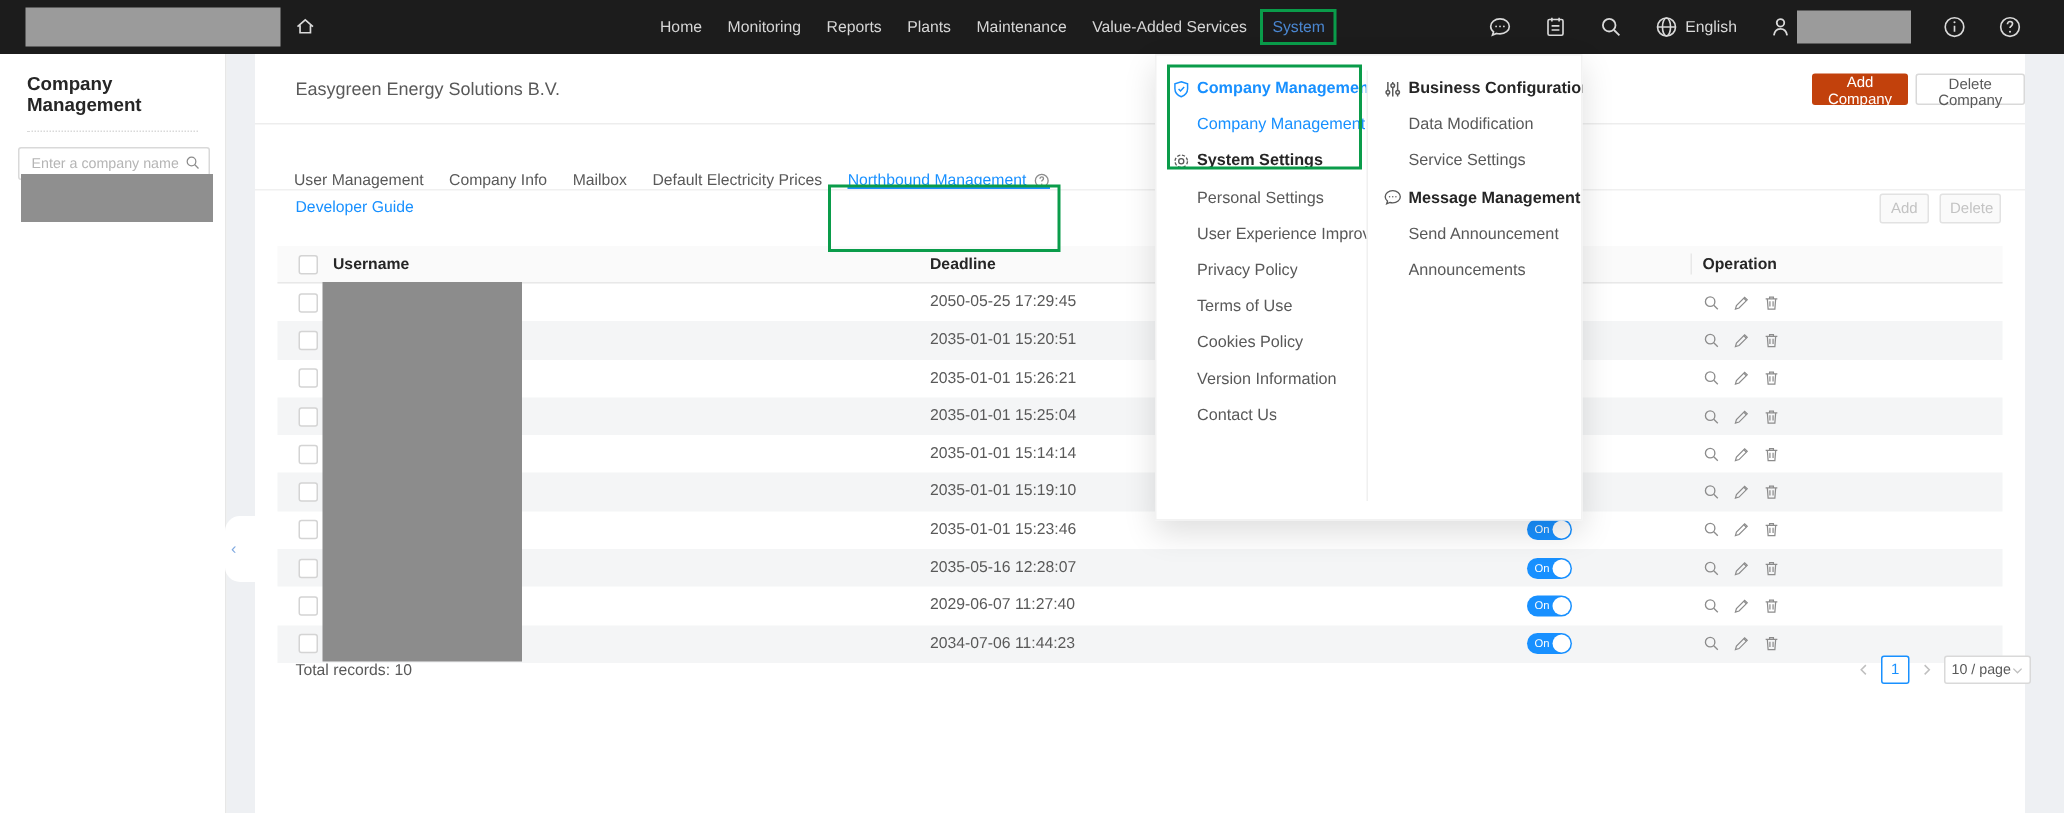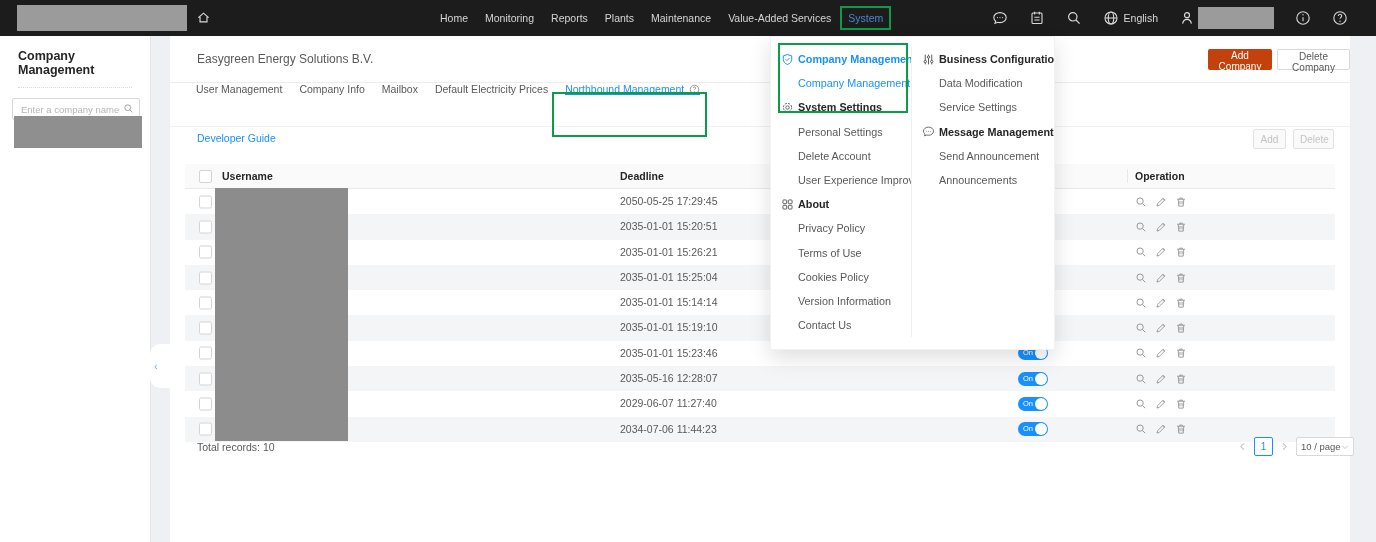--- a/index.html
+++ b/index.html
@@ -34,21 +34,21 @@
   .collapse-handle span{color:#7fa9e0;font-size:11px;padding-left:4px;}
   
   .card{position:absolute;left:170px;top:36px;width:1180px;height:506px;background:#fff;z-index:1;}
   .card-header{position:relative;height:46px;border-bottom:1px solid #ededed;}
   .company-name{position:absolute;left:27px;top:0;line-height:46px;font-size:12px;color:#595959;}
   .btn-primary{position:absolute;left:1038px;top:13px;width:64px;height:21px;background:#c2410c;color:#fff;border:none;
       border-radius:2px;font-size:10px;font-family:"Liberation Sans",sans-serif;cursor:pointer;}
   .btn-default{position:absolute;left:1107px;top:13px;width:73px;height:21px;background:#fff;color:#595959;
       border:1px solid #d9d9d9;border-radius:2px;font-size:10px;font-family:"Liberation Sans",sans-serif;cursor:pointer;}
   
-  .tabs{position:relative;height:43px;border-bottom:1px solid #f0f0f0;display:flex;align-items:flex-start;gap:17px;padding-left:26px;}
+  .tabs{position:relative;height:43px;border-bottom:1px solid #f0f0f0;display:flex;align-items:flex-end;gap:17px;padding-left:26px;}
   .tab{display:flex;align-items:center;gap:5px;font-size:10.5px;color:#595959;position:relative;cursor:pointer;white-space:nowrap;}
   .tab.active{color:#1890ff;}
   .tab.active::after{content:'';position:absolute;left:0;right:0;bottom:0;height:2px;background:#1890ff;}
   .tab-help{display:none;width:11px;height:11px;color:#8c8c8c;}
   .tab-help.show{display:inline-block;}
   .tab-anno{display:none;}
   .tab-anno.show{display:block;position:absolute;left:-13px;right:-7px;top:9px;height:41px;border:2px solid #0a9c4a;
       pointer-events:none;z-index:5;}
   .dev-guide{position:absolute;left:27px;top:96px;font-size:10.5px;color:#1890ff;cursor:pointer;}
   .btn-add{position:absolute;left:1083px;top:93px;width:33px;height:20px;}
@@ -593,43 +593,26 @@
             </span>
           </span>
           <span class="menu-label">System Settings</span>
         </div>
 
         <div class="menu-row">
           <span class="menu-icon"></span>
           <span class="menu-label">Personal Settings</span>
         </div>
 
-        <div class="menu-row">
-          <span class="menu-icon"></span>
-          <span class="menu-label">Delete Account</span>
-        </div>
 
         <div class="menu-row">
           <span class="menu-icon"></span>
           <span class="menu-label">User Experience Improv...</span>
         </div>
 
-        <div class="menu-row header">
-          <span class="menu-icon">
-            <span class="ic">
-              <svg viewBox="0 0 16 16" fill="none" stroke="currentColor" stroke-width="1.2">
-                <rect x="2.4" y="2.4" width="4.6" height="4.6" rx="1"></rect>
-                <rect x="9" y="2.4" width="4.6" height="4.6" rx="1"></rect>
-                <rect x="2.4" y="9" width="4.6" height="4.6" rx="1"></rect>
-                <rect x="9" y="9" width="4.6" height="4.6" rx="1"></rect>
-              </svg>
-            </span>
-          </span>
-          <span class="menu-label">About</span>
-        </div>
 
         <div class="menu-row">
           <span class="menu-icon"></span>
           <span class="menu-label">Privacy Policy</span>
         </div>
 
         <div class="menu-row">
           <span class="menu-icon"></span>
           <span class="menu-label">Terms of Use</span>
         </div>

